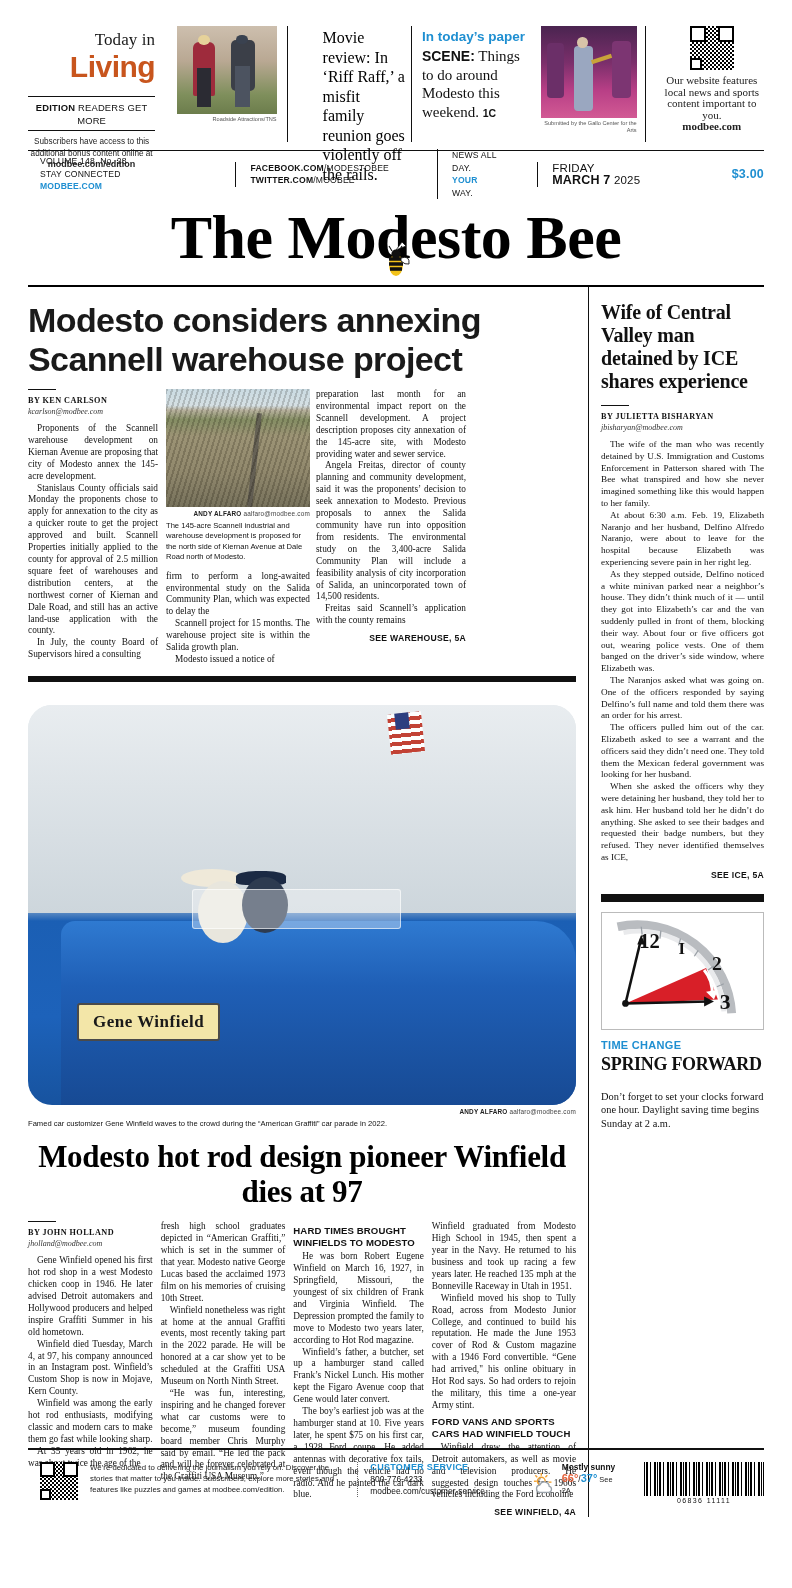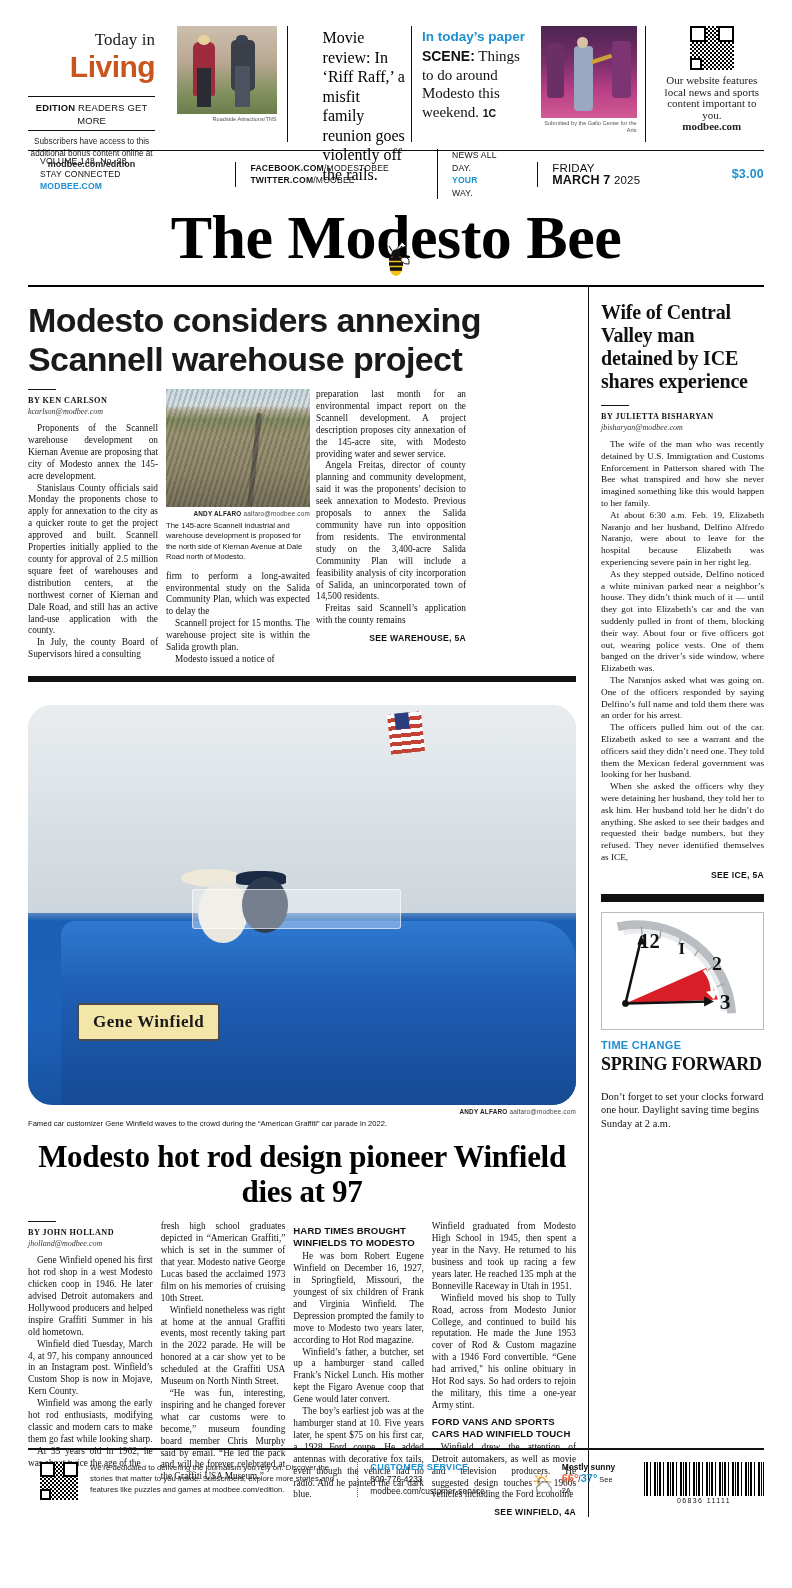--- a/index.html
+++ b/index.html
@@ -649,21 +649,21 @@
           <div class="body-txt">
             <p class="noind">fresh high school graduates depicted in “American Graffiti,” which is set in the summer of that year. Modesto native George Lucas based the acclaimed 1973 film on his memories of cruising 10th Street.</p>
             <p>Winfield nonetheless was right at home at the annual Graffiti events, most recently taking part in the 2022 parade. He will be honored at a car show yet to be scheduled at the Graffiti USA Museum on North Ninth Street.</p>
             <p>“He was fun, interesting, inspiring and he changed forever what car customs were to become,” museum founding board member Chris Murphy said by email. “He led the pack and will be forever celebrated at the Graffiti USA Museum.”</p>
           </div>
         </div>
 
         <div class="q3">
           <div class="sub-head">HARD TIMES BROUGHT WINFIELDS TO MODESTO</div>
           <div class="body-txt">
-            <p>He was born Robert Eugene Winfield on December 16, 1927, in Springfield, Missouri, the youngest of six children of Frank and Virginia Winfield. The Depression prompted the family to move to Modesto two years later, according to Hot Rod magazine.</p>
+            <p>He was born Robert Eugene Winfield on March 16, 1927, in Springfield, Missouri, the youngest of six children of Frank and Virginia Winfield. The Depression prompted the family to move to Modesto two years later, according to Hot Rod magazine.</p>
             <p>Winfield’s father, a butcher, set up a hamburger stand called Frank’s Nickel Lunch. His mother kept the Figaro Avenue coop that Gene would later convert.</p>
             <p>The boy’s earliest job was at the hamburger stand at 10. Five years later, he spent $75 on his first car, a 1928 Ford coupe. He added antennas with decorative fox tails, even though the vehicle had no radio. And he painted the car dark blue.</p>
           </div>
         </div>
 
         <div class="q4">
           <div class="body-txt">
             <p class="noind">Winfield graduated from Modesto High School in 1945, then spent a year in the Navy. He returned to his business and took up racing a few years later. He reached 135 mph at the Bonneville Raceway in Utah in 1951.</p>
             <p>Winfield moved his shop to Tully Road, across from Modesto Junior College, and continued to build his reputation. He made the June 1953 cover of Rod &amp; Custom magazine with a 1946 Ford convertible. “Gene had arrived," his online obituary in Hot Rod says. So had orders to rejoin the military, this time a one-year Army stint.</p>
           </div>

